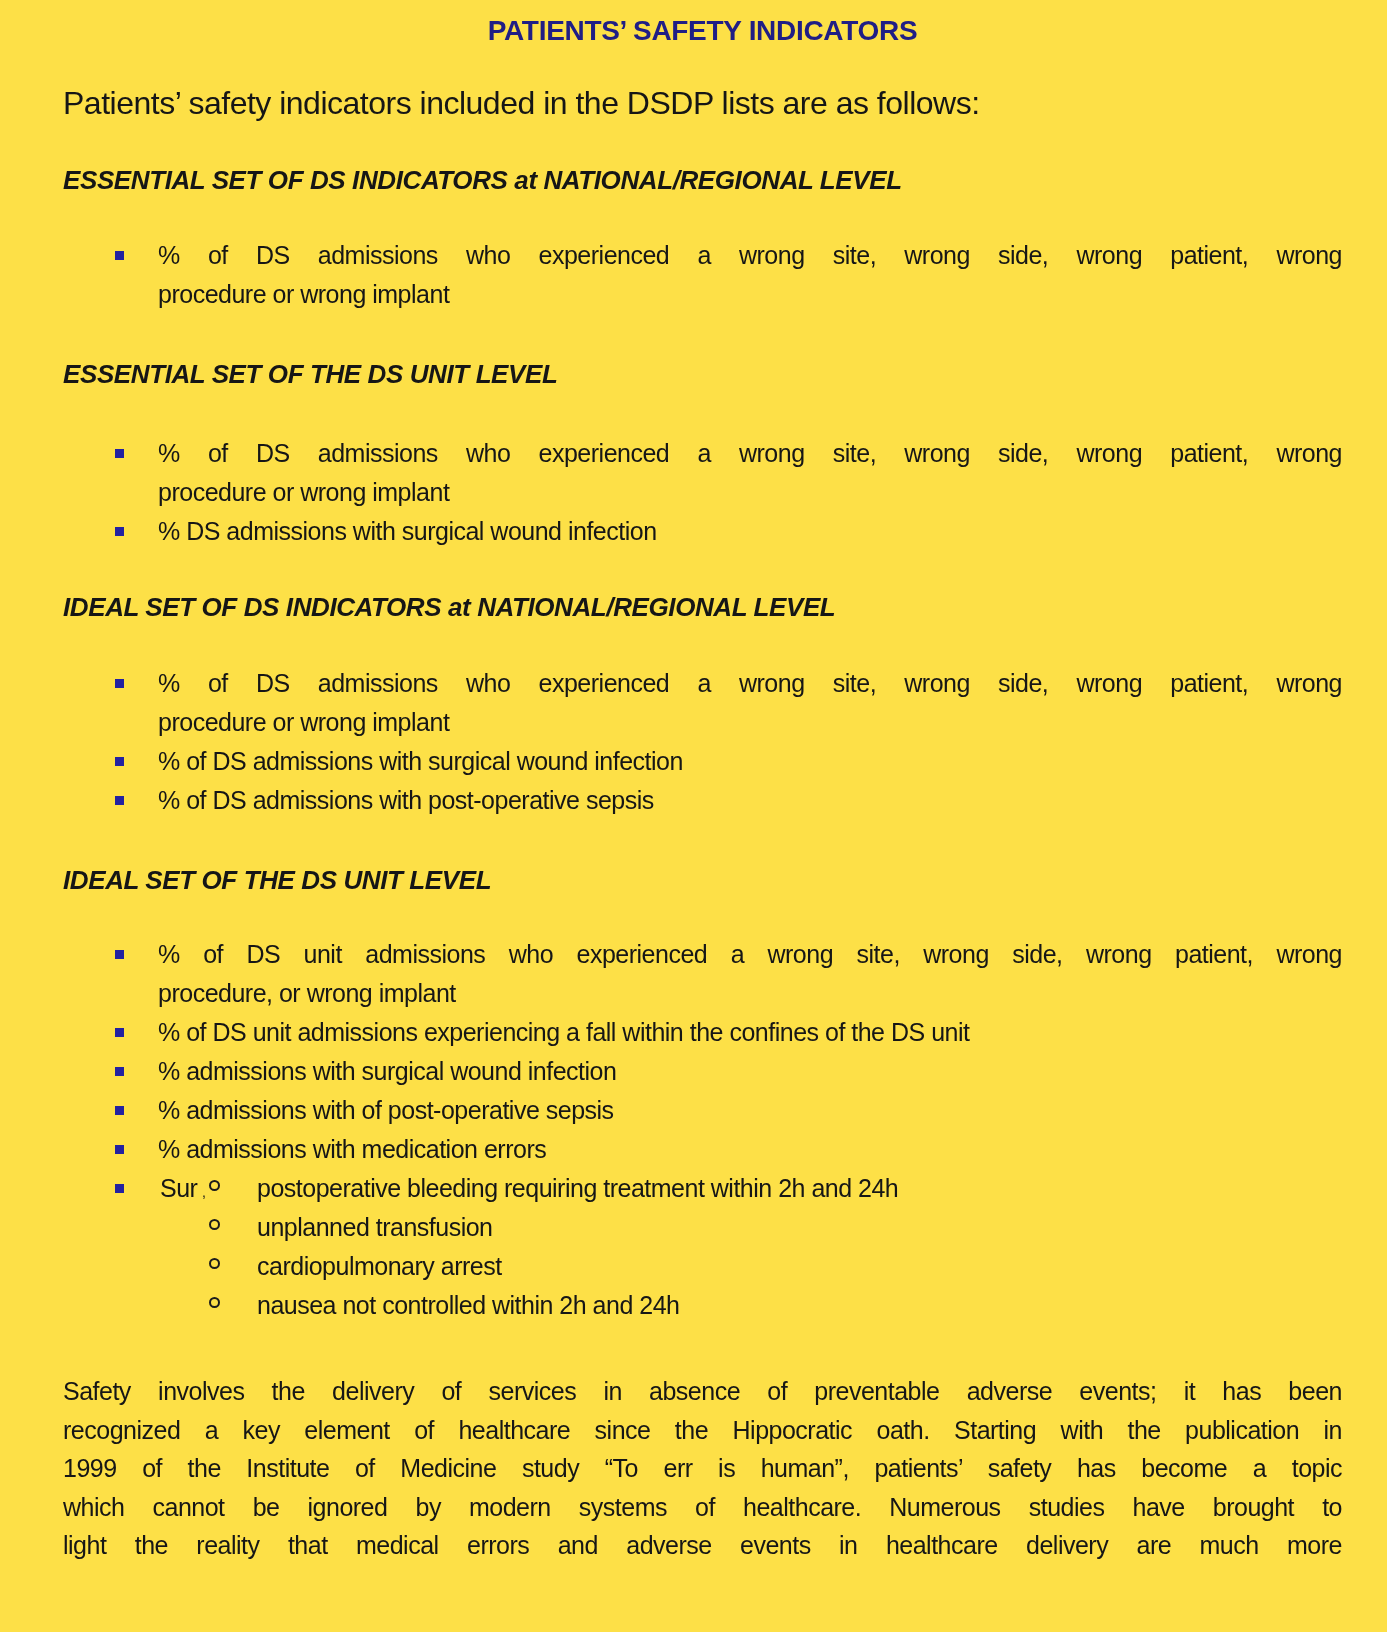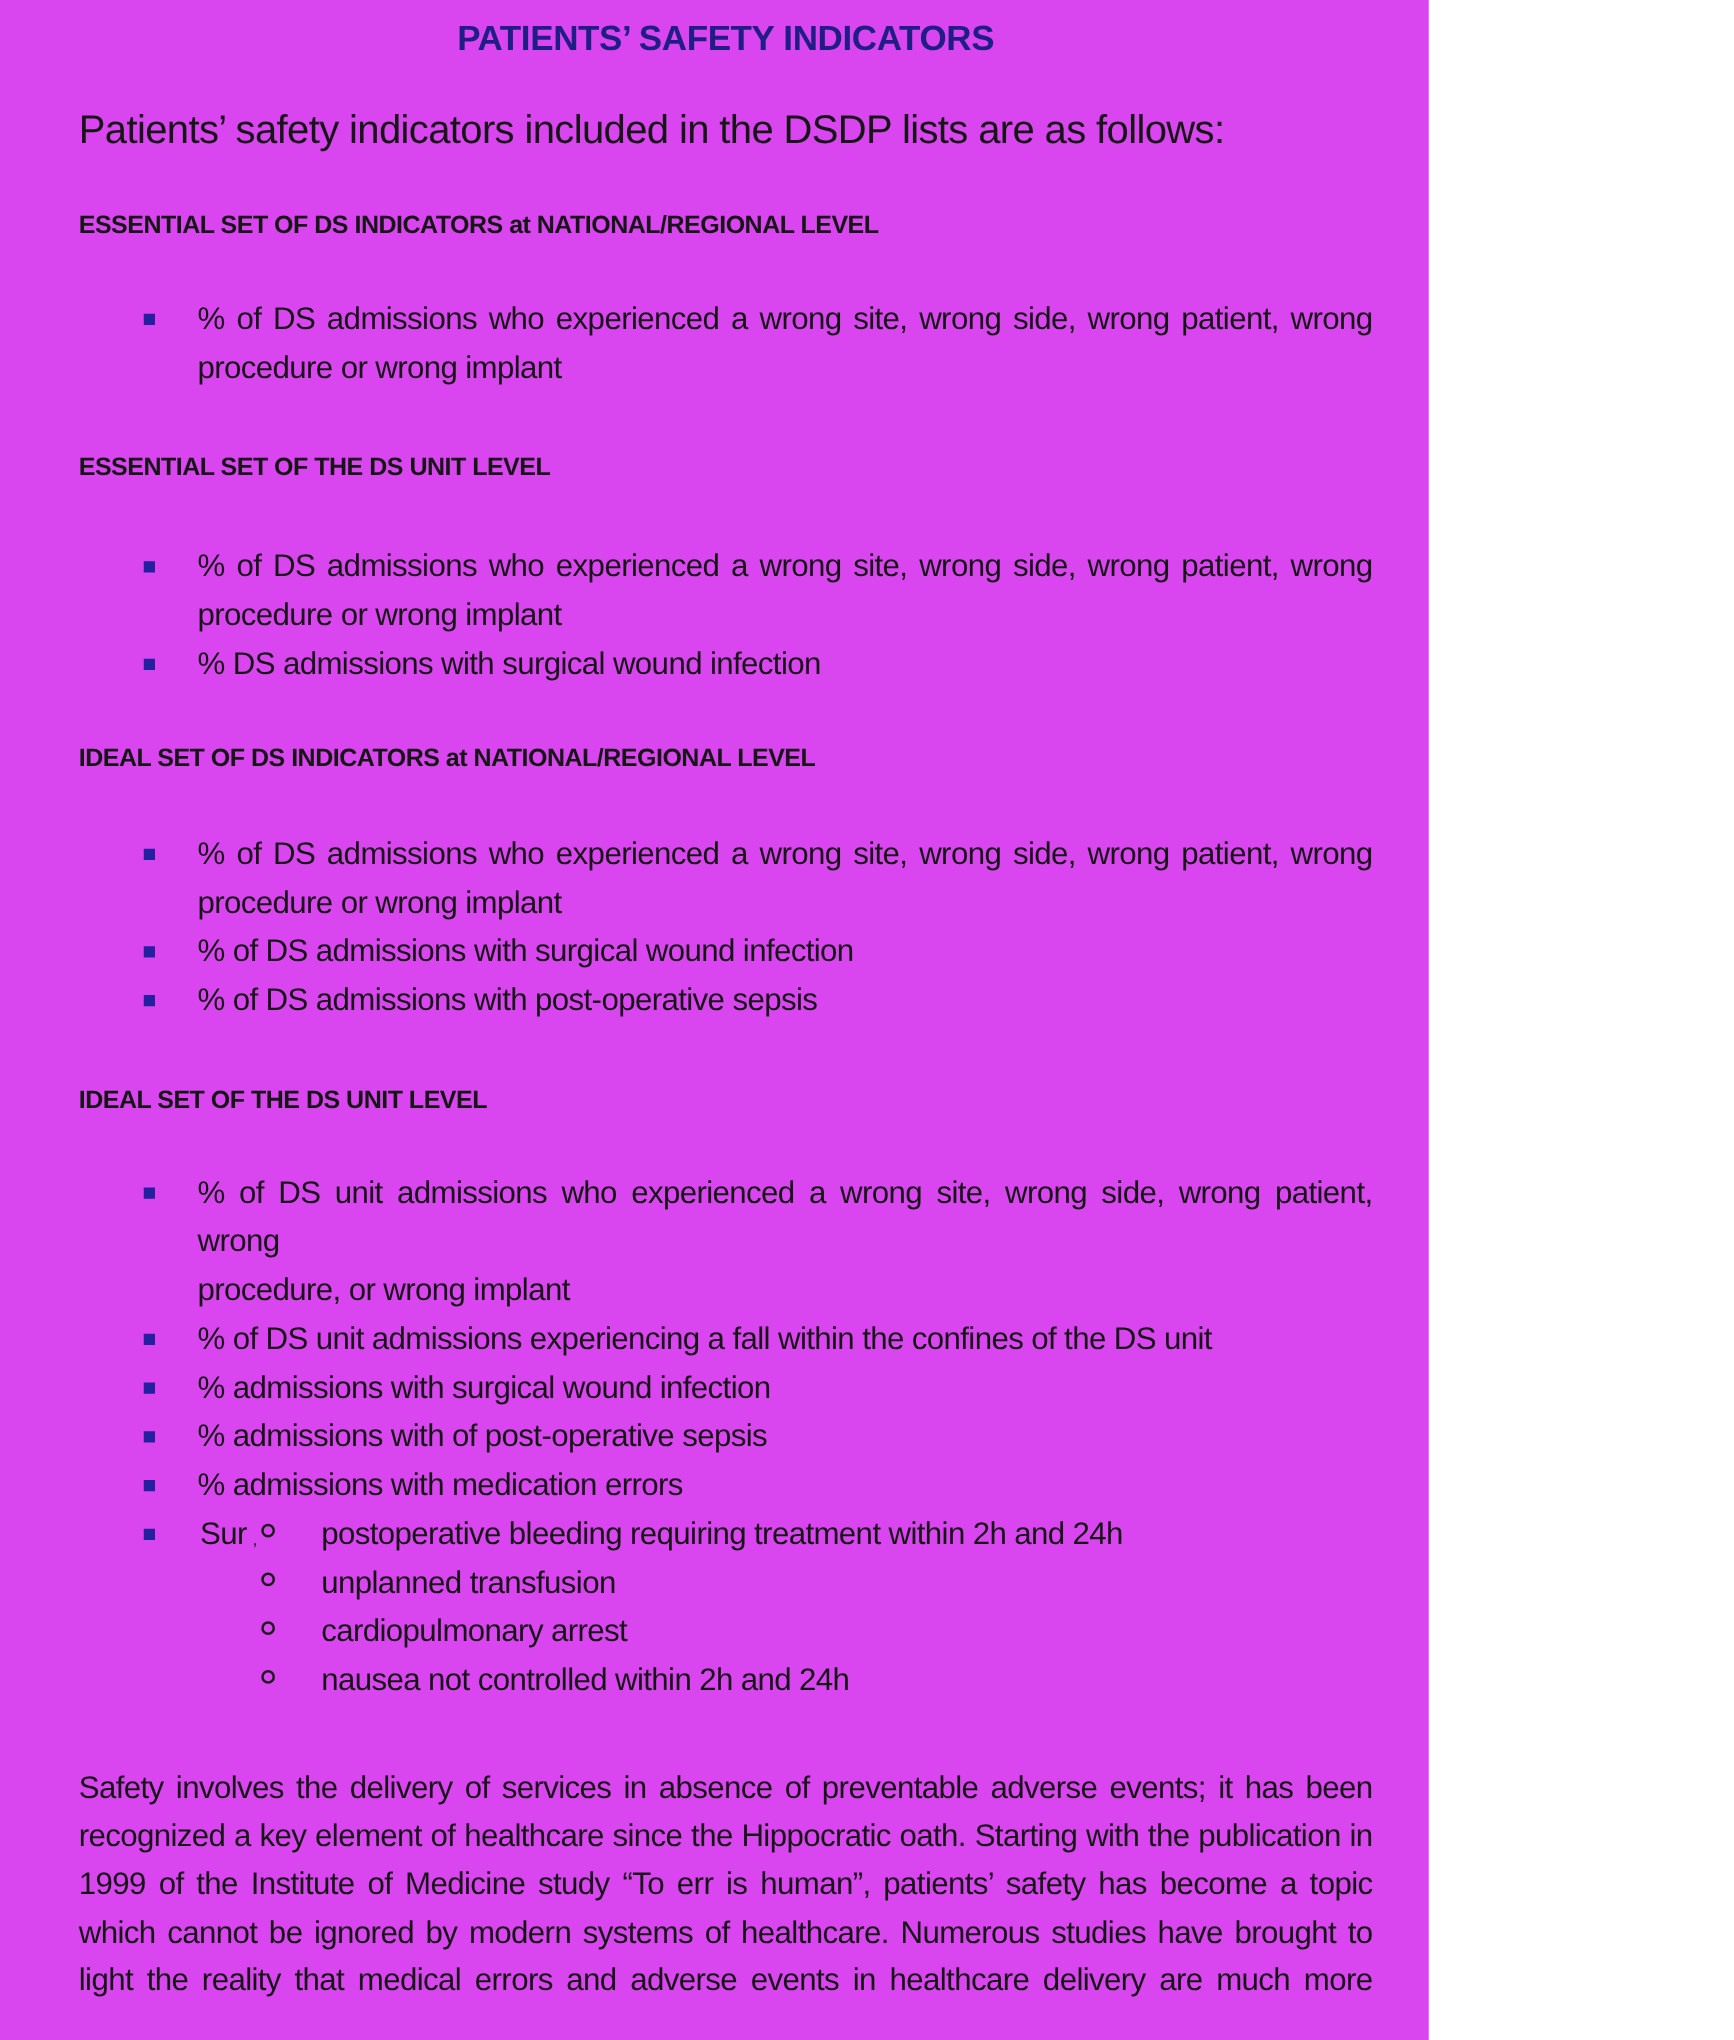--- a/index.html
+++ b/index.html
@@ -8,33 +8,33 @@
     --text-color:#161616;
   }
   *{margin:0;padding:0;box-sizing:border-box;}
   html,body{background:#ffffff;}
   body{
     width:1387px;height:1632px;overflow:hidden;
     font-family:"Liberation Sans", sans-serif;
     color:var(--text-color);
     letter-spacing:-0.5px;
   }
-  .page{width:1143px;height:1632px;padding:0 45px 0 63px;position:relative;background:#d946ef;}
+  .page{width:1387px;height:1632px;padding:0 45px 0 63px;position:relative;background:#fde047;}
 
   .doc-title{
     padding-top:14px;
     text-align:center;
     font-size:28px;font-weight:bold;line-height:34px;
     letter-spacing:-0.3px;
     color:var(--title-color);
   }
   .intro{margin-top:36px;font-size:32px;line-height:38px;}
 
   .heading{
-    font-size:20px;font-weight:bold;line-height:38px;letter-spacing:-0.4px;color:var(--text-color);
+    font-size:26px;font-weight:bold;line-height:38px;letter-spacing:-0.4px;color:var(--text-color);font-style:italic;
   }
   .heading.sec1{margin-top:39px;}
   .heading.sec2{margin-top:41px;}
   .heading.sec3{margin-top:37px;}
   .heading.sec4{margin-top:41px;}
 
   .list{font-size:25px;line-height:39px;}
   .list.l1{margin-top:37px;}
   .list.l2{margin-top:41px;}
   .list.l3{margin-top:38px;}

